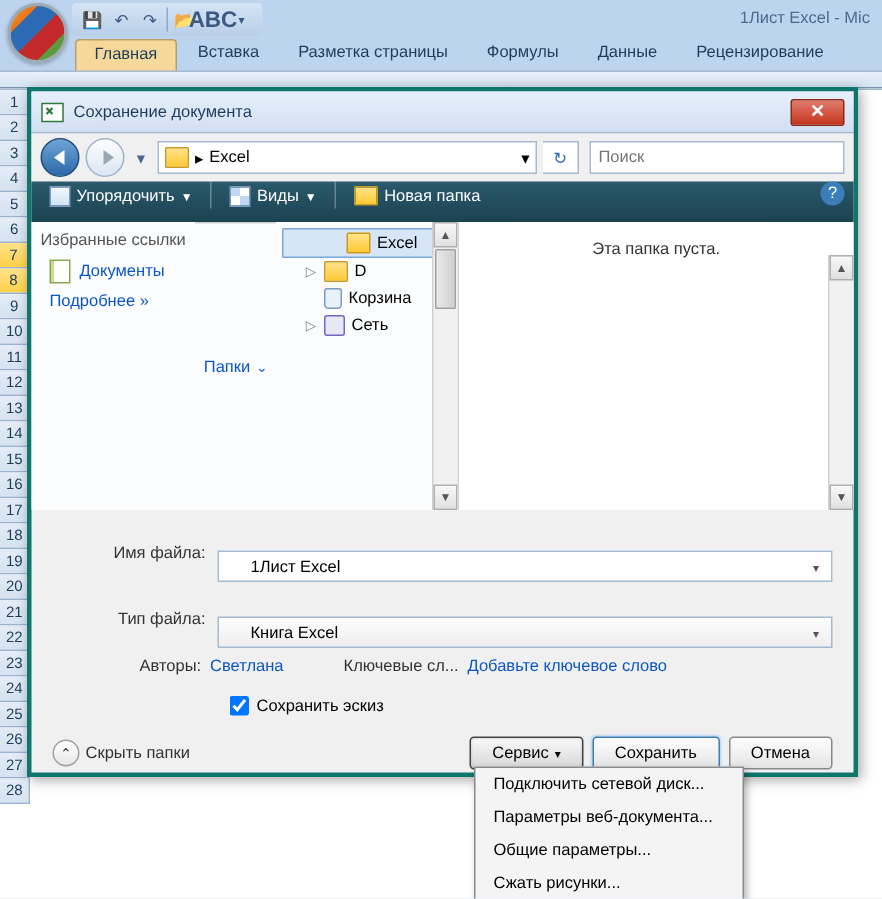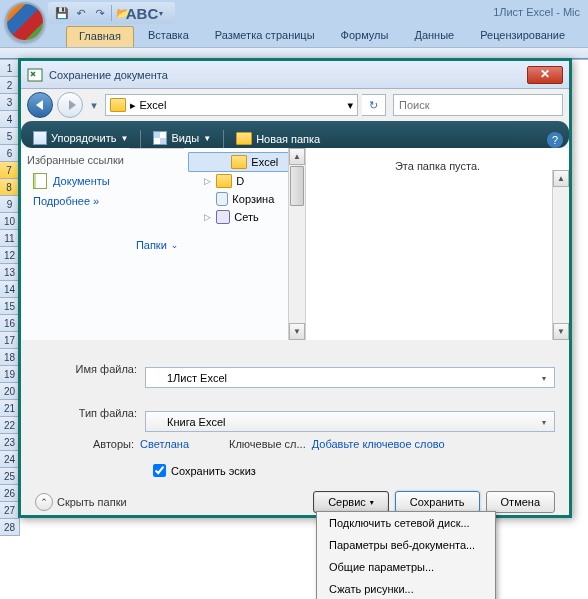--- a/index.html
+++ b/index.html
@@ -3,21 +3,21 @@
 <meta charset="utf-8">
 <style>
 *{margin:0;padding:0;box-sizing:border-box;font-family:Tahoma,Segoe UI,sans-serif;font-size:11px;}
 body{width:588px;height:599px;background:#fff;overflow:hidden;}
 .app{width:588px;height:599px;position:relative;background:#bcd4ee;}
 .office-btn{position:absolute;left:5px;top:2px;width:40px;height:40px;border-radius:50%;background:linear-gradient(135deg,#f7a02c 0%,#e8731b 25%,#2d6bb4 25%,#2d6bb4 50%,#c42a2c 50%,#c42a2c 75%,#5b9b3b 75%);border:2px solid #9caab5;box-shadow:0 1px 3px rgba(0,0,0,.3);}
 .qat{position:absolute;left:48px;top:2px;height:22px;display:flex;align-items:center;gap:3px;padding:0 6px;background:linear-gradient(#d5e4f5,#b8cfe8);border-radius:3px;}
 .qat-item{width:16px;height:16px;display:flex;align-items:center;justify-content:center;color:#3b5a82;cursor:pointer;}
 .qat-sep{width:1px;height:16px;background:#8caad0;}
 .titlebar{position:absolute;right:0;top:0;height:24px;display:flex;align-items:center;color:#4a6b8e;padding-right:8px;}
-.ribbon-tabs{position:absolute;left:66px;top:26px;height:22px;display:flex;gap:2px;}
+.ribbon-tabs{position:absolute;left:50px;top:26px;height:22px;display:flex;gap:2px;}
 .ribbon-tab{padding:3px 12px;color:#1e3c5b;cursor:pointer;border-top-left-radius:3px;border-top-right-radius:3px;}
 .ribbon-tab.active{background:#f5d89a;border:1px solid #b5a068;border-bottom:none;}
 .ribbon-body{position:absolute;left:0;top:47px;right:0;height:12px;background:linear-gradient(#e9f0f8,#d6e4f2);border-top:1px solid #a5b9d0;border-bottom:1px solid #7a92b0;}
 .sheet-area{position:absolute;left:0;top:59px;right:0;bottom:0;background:#fff;border-top:1px solid #a5b9d0;}
 .row-headers{position:absolute;left:0;top:0;width:20px;bottom:0;}
 .row-hdr{height:17px;background:linear-gradient(#e4ecf7,#d6e2f0);border-right:1px solid #9bb3d0;border-bottom:1px solid #9bb3d0;text-align:center;line-height:17px;color:#1e3c5b;font-size:10px;}
 .row-hdr.sel{background:linear-gradient(#ffe28a,#ffd149);border-right:2px solid #e09900;}
 .dialog{position:absolute;left:18px;top:58px;width:554px;height:460px;background:#f0f0f0;border:3px solid #0f766e;box-shadow:2px 2px 8px rgba(0,0,0,.35);}
 .dialog-title{height:28px;background:linear-gradient(#e6eefb,#d3e0f2);display:flex;align-items:center;padding:0 6px;border-bottom:1px solid #9fb4cc;}
 .dialog-title .icon{width:16px;height:16px;margin-right:6px;}
@@ -26,21 +26,21 @@
 .nav-bar{height:32px;background:#f0f0f0;display:flex;align-items:center;padding:2px 6px;gap:4px;}
 .nav-btn{width:26px;height:26px;border-radius:50%;border:1px solid #9fb4cc;background:linear-gradient(#fdfdfd,#dbe6f2);display:flex;align-items:center;justify-content:center;cursor:pointer;position:relative;}
 .nav-btn.back{background:linear-gradient(#6ea4d6,#2c68a8);border-color:#1e4d7c;}
 .nav-btn.back::before{content:"";position:absolute;border-top:5px solid transparent;border-bottom:5px solid transparent;border-right:7px solid #fff;left:8px;}
 .nav-btn.fwd::before{content:"";position:absolute;border-top:5px solid transparent;border-bottom:5px solid transparent;border-left:7px solid #9aa5b0;left:11px;}
 .nav-drop{width:14px;height:26px;display:flex;align-items:center;justify-content:center;color:#4a6b8e;cursor:pointer;}
 .breadcrumb{flex:1;height:22px;border:1px solid #a5b9d0;background:#fff;display:flex;align-items:center;padding:0 4px;gap:4px;}
 .folder-icon{width:16px;height:14px;background:linear-gradient(#ffe28a,#ffc933);border:1px solid #c99a1f;border-radius:1px;}
 .refresh{width:24px;height:22px;border:1px solid #a5b9d0;background:#fff;display:flex;align-items:center;justify-content:center;color:#2d6bb4;cursor:pointer;border-left:none;}
 .search{width:170px;height:22px;border:1px solid #a5b9d0;background:#fff;padding:0 5px;color:#888;margin-left:3px;}
-.toolbar{height:27px;background:linear-gradient(#2a5a6c,#1c4250);display:flex;align-items:flex-end;padding:0 6px;gap:6px;color:#fff;border-radius:11px;}
+.toolbar{height:27px;background:linear-gradient(#2a5a6c,#1c4250);display:flex;align-items:flex-start;padding:0 6px;gap:6px;color:#fff;}
 .tb-btn{display:flex;align-items:center;gap:4px;padding:3px 6px;cursor:pointer;border-radius:2px;}
 .tb-sep{width:1px;height:18px;background:rgba(255,255,255,.3);}
 .tb-drop{font-size:8px;}
 .help{margin-left:auto;width:16px;height:16px;border-radius:50%;background:#3c7fb8;color:#fff;text-align:center;line-height:16px;cursor:pointer;}
 .body{display:flex;height:192px;}
 .left-pane{width:285px;border-right:1px solid #d0d0d0;display:flex;flex-direction:row;background:#fafcfe;}
 .fav-section{padding:6px;}
 .fav-title{color:#555;margin-bottom:4px;}
 .fav-item{display:flex;align-items:center;gap:6px;padding:3px 6px;color:#0b55c4;cursor:pointer;}
 .doc-icon{width:14px;height:16px;background:#fff;border:1px solid #8aa850;box-shadow:inset 2px 0 0 #c4e08a;}

